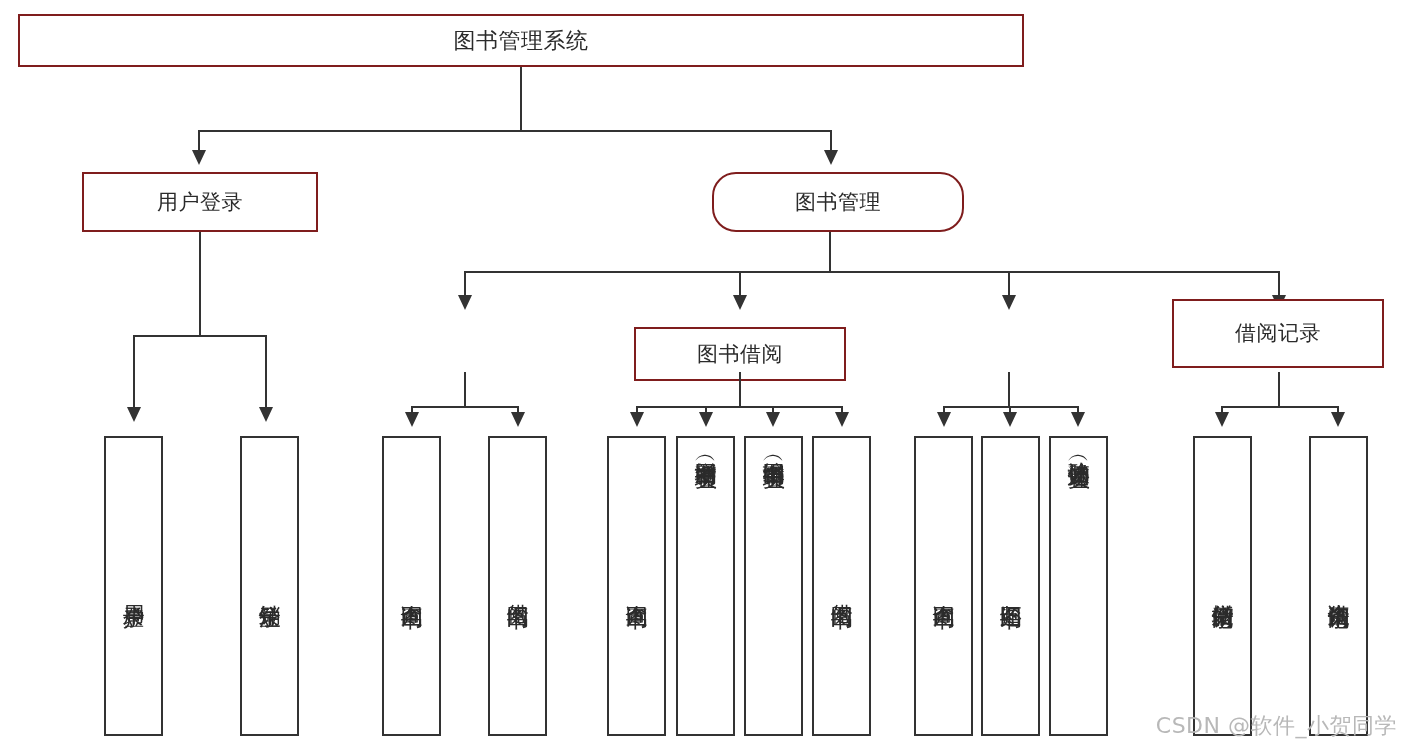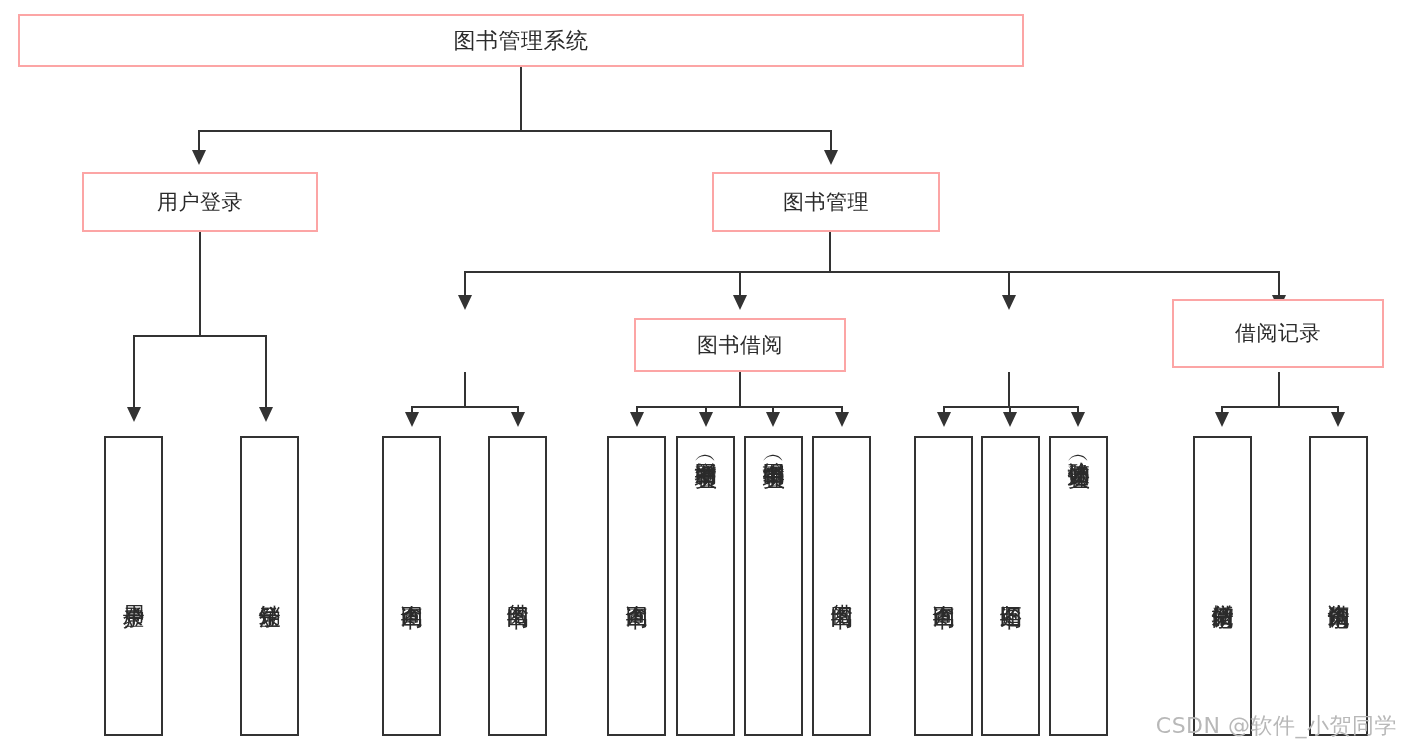--- a/index.html
+++ b/index.html
@@ -16,21 +16,21 @@
     width: 1405px;
     height: 747px;
     background: #ffffff;
     overflow: hidden;
   }
   
   .node {
     position: absolute;
     box-sizing: border-box;
     background: #ffffff;
-    border: 2px solid #fca5a5;
+    border: 2px solid #7f1d1d;
     display: flex;
     align-items: center;
     justify-content: center;
     color: #2b2b2b;
   }
   .node.h {           
     font-size: 21px;
     letter-spacing: 0.5px;
     line-height: 1;
   }
@@ -101,21 +101,21 @@
   <div class="ln hline" style="left:198px; top:130px; width:634px; height:2px;"></div>
 
   <div class="ln vline" style="left:198px; top:130px; width:2px; height:22px;"></div>
   <div class="arrow" style="left:192px; top:150px;"></div>
   <div class="ln vline" style="left:830px; top:130px; width:2px; height:22px;"></div>
   <div class="arrow" style="left:824px; top:150px;"></div>
 
   <div class="node h" style="left:82px; top:172px; width:236px; height:60px;">
     <span>用户登录</span>
   </div>
-  <div class="node h" style="left:712px; top:172px; width:228px; height:60px;">
+  <div class="node h" style="left:712px; top:172px; width:252px; height:60px;border-radius:24px;">
     <span>图书管理</span>
   </div>
 
   <div class="ln vline" style="left:199px; top:232px; width:2px; height:104px;"></div>
   <div class="ln hline" style="left:133px; top:335px; width:134px; height:2px;"></div>
   <div class="ln vline" style="left:133px; top:335px; width:2px; height:74px;"></div>
   <div class="arrow" style="left:127px; top:407px;"></div>
   <div class="ln vline" style="left:265px; top:335px; width:2px; height:74px;"></div>
   <div class="arrow" style="left:259px; top:407px;"></div>
 
@@ -123,21 +123,21 @@
   <div class="ln hline" style="left:464px; top:271px; width:816px; height:2px;"></div>
   <div class="ln vline" style="left:464px; top:271px; width:2px; height:26px;"></div>
   <div class="arrow" style="left:458px; top:295px;"></div>
   <div class="ln vline" style="left:739px; top:271px; width:2px; height:26px;"></div>
   <div class="arrow" style="left:733px; top:295px;"></div>
   <div class="ln vline" style="left:1008px; top:271px; width:2px; height:26px;"></div>
   <div class="arrow" style="left:1002px; top:295px;"></div>
   <div class="ln vline" style="left:1278px; top:271px; width:2px; height:26px;"></div>
   <div class="arrow" style="left:1272px; top:295px;"></div>
 
-  <div class="node h" style="left:634px; top:318px; width:212px; height:54px;text-align:center;">
+  <div class="node h" style="left:634px; top:327px; width:212px; height:54px;text-align:center;">
     <span>图书借阅</span>
   </div>
   <div class="node h" style="left:1172px; top:299px; width:212px; height:69px;">
     <span>借阅记录</span>
   </div>
 
   <div class="ln vline" style="left:464px; top:372px; width:2px; height:36px;"></div>
   <div class="ln hline" style="left:411px; top:406px; width:108px; height:2px;"></div>
   <div class="ln vline" style="left:411px; top:406px; width:2px; height:8px;"></div>
   <div class="arrow" style="left:405px; top:412px;"></div>

